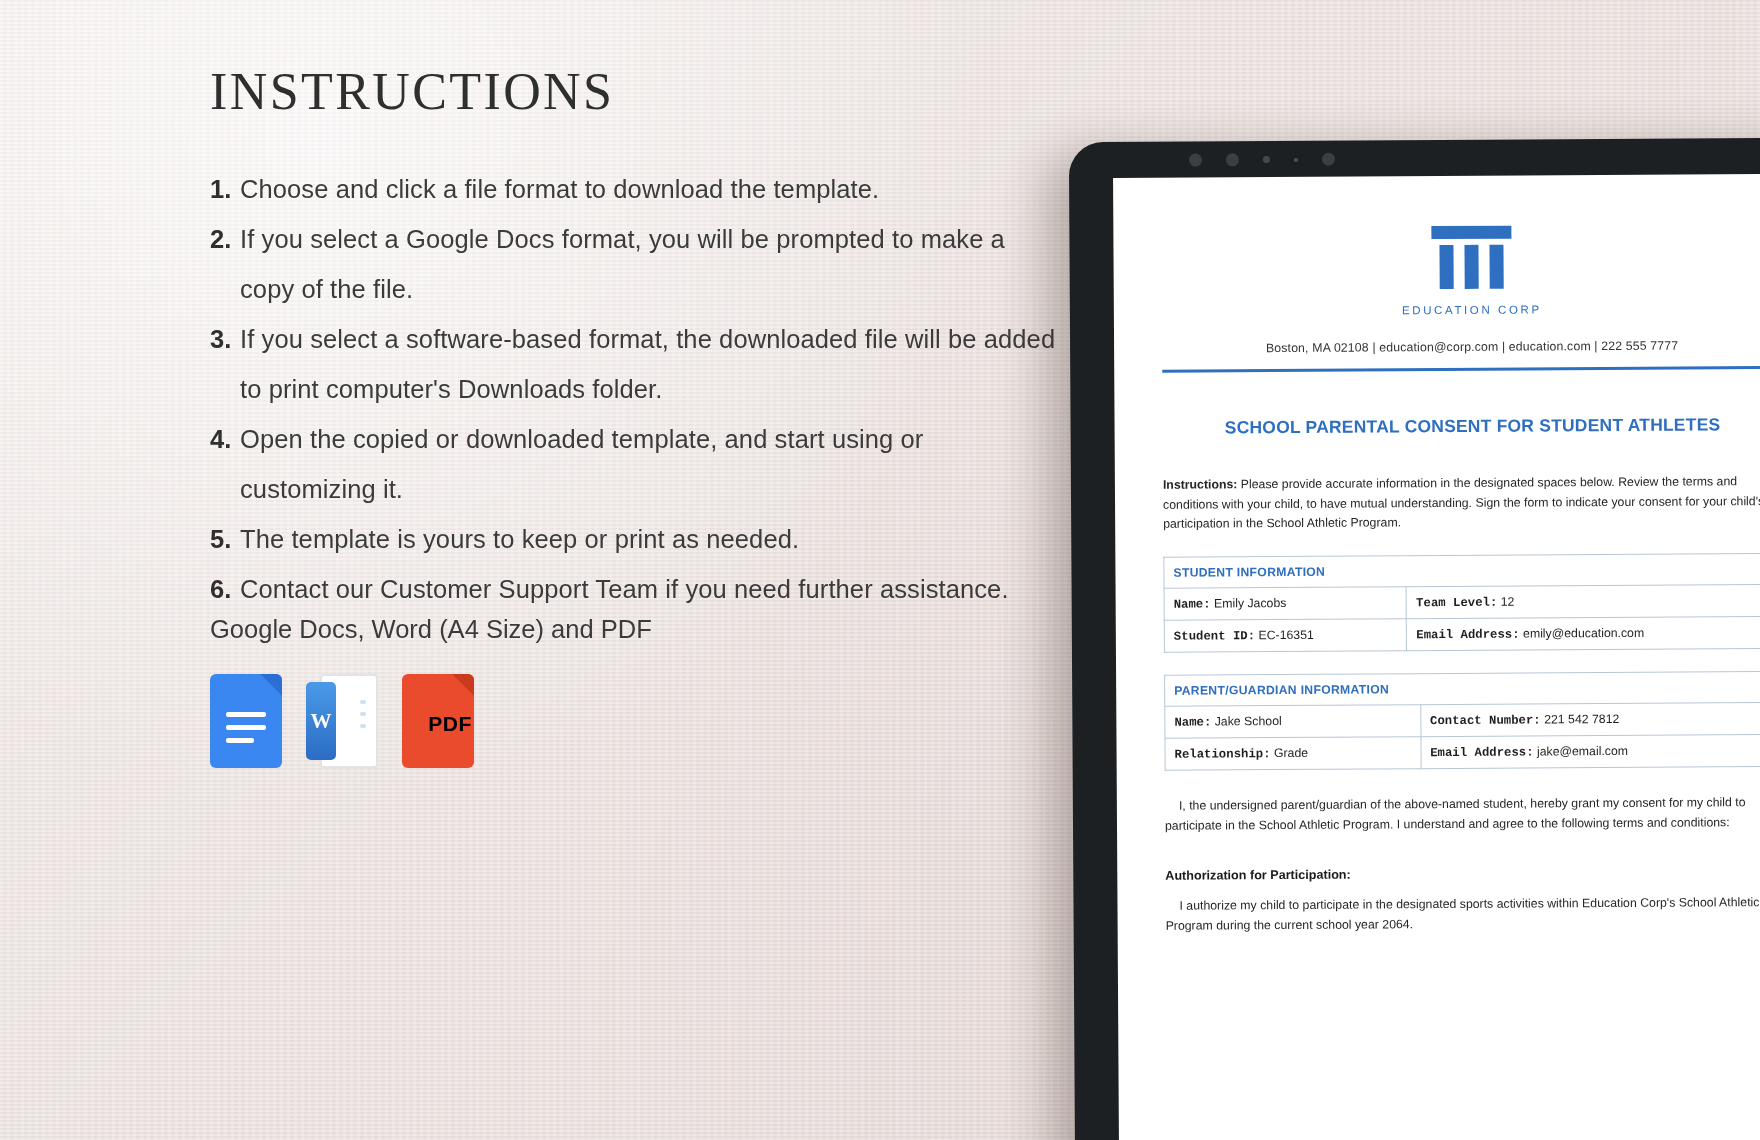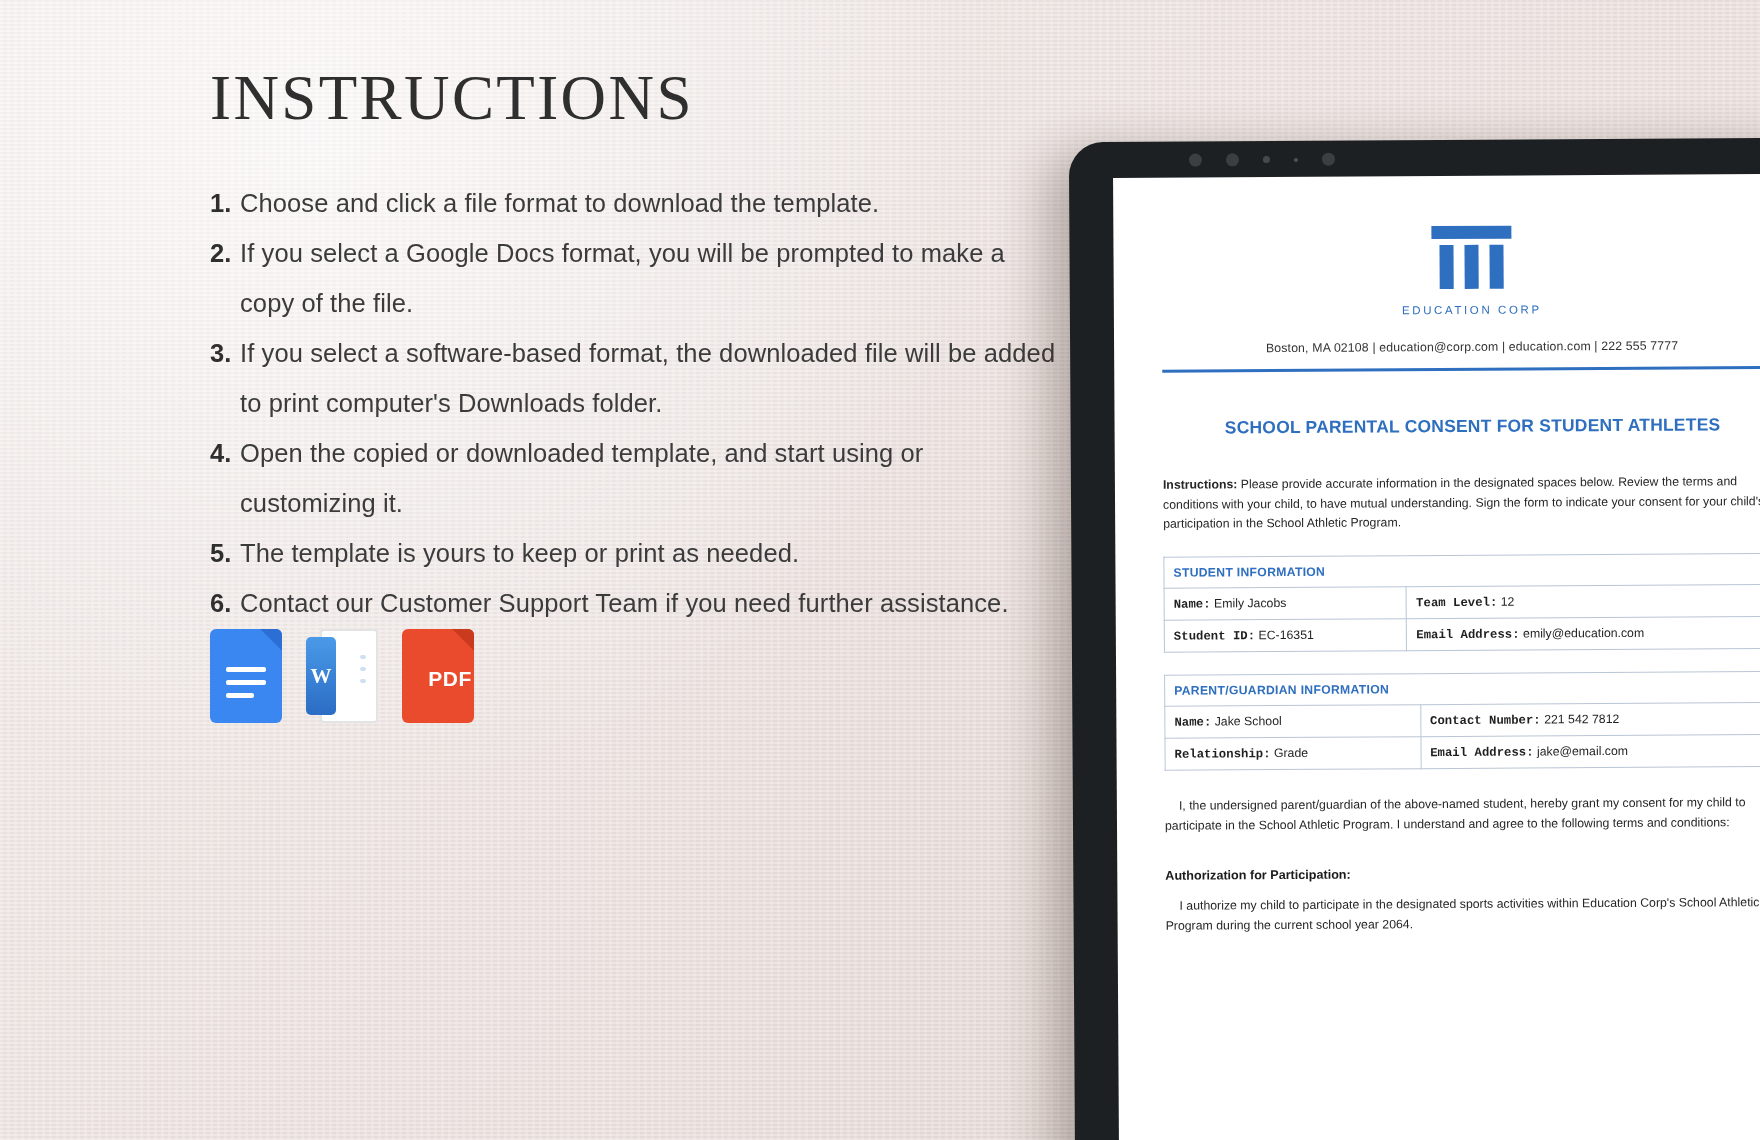--- a/index.html
+++ b/index.html
@@ -32,21 +32,21 @@
 
   
   #left {
     position: absolute;
     left: 0; top: 0;
     width: 1060px; height: 1140px;
     padding: 62px 0 0 210px;
   }
   .big-head {
     font-family: "Liberation Serif", serif;
-    font-size: 63px;
+    font-size: 52px;
     letter-spacing: 2.4px;
     color: #2f2f2f;
     font-weight: 400;
   }
   #instructions-title { margin-bottom: 44px; }
 
   ol.steps { list-style: none; }
   ol.steps li {
     display: flex;
     font-size: 25.5px;
@@ -125,21 +125,21 @@
   .pdf .fold {
     position: absolute; top: 0; right: 0;
     width: 22px; height: 22px;
     background: #c93a1f;
     clip-path: polygon(0 0, 100% 100%, 100% 0);
     border-top-right-radius: 6px;
   }
   .pdf .label {
     position: absolute; left: 12px; right: 0; top: 54%;
     transform: translateY(-50%);
-    text-align: center; color: #ffffff;
+    text-align: center; color: #000000;
     font-weight: 700; font-size: 21px; letter-spacing: .5px; margin-left: 12px;
   }
 
   
   #tablet {
     position: absolute;
     left: 1072px; top: 140px;
     width: 760px; height: 1040px;
     background: #1d2023;
     border-radius: 34px 34px 0 0;
@@ -279,20 +279,21 @@
       <span class="num">5.</span>
       <span class="txt">The template is yours to keep or print as needed.</span>
     </li>
     <li>
       <span class="num">6.</span>
       <span class="txt">Contact our Customer Support Team if you need further assistance.</span>
     </li>
   </ol>
 
 
+  <div id="formats-text">Google Docs, Word (A4 Size) and PDF</div>
 
   <div id="icon-row">
 
     <div class="ficon gdocs">
       <div class="fold"></div>
       <div class="line l1"></div>
       <div class="line l2"></div>
       <div class="line l3"></div>
     </div>
 

